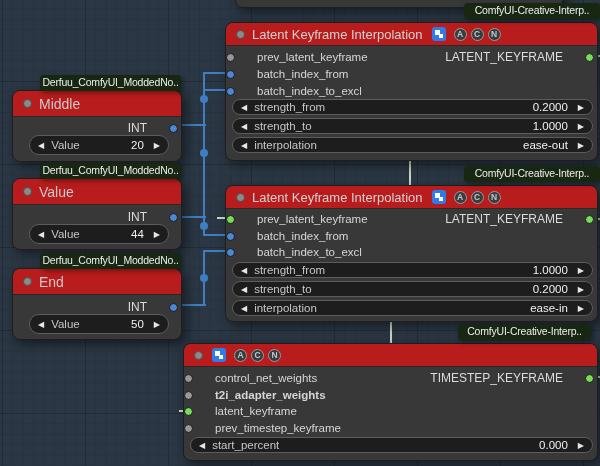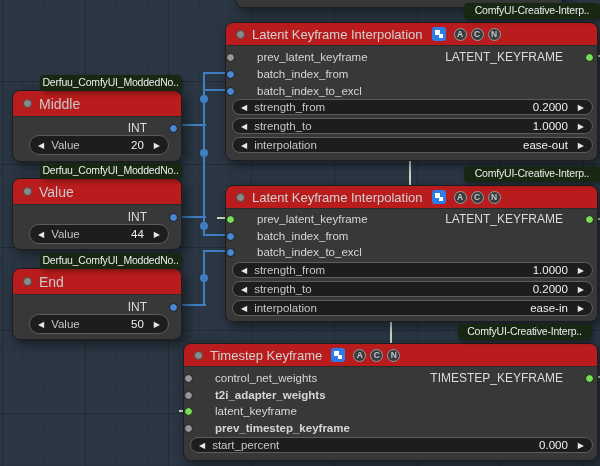--- a/index.html
+++ b/index.html
@@ -251,42 +251,41 @@
       <span class="arr">◀</span>
       <span class="plbl">interpolation</span>
       <span class="pval">ease-in</span>
       <span class="arr">▶</span>
     </div>
   </div>
 
   <div class="node" style="left:183px;top:343px;width:415px;height:118px;">
     <div class="ntitle">
       <span class="cdot"></span>
-      <span>Timestep Keyframe</span>
       <span class="tbadge">
           <i class="b1"></i>
           <i class="b2"></i>
         </span>
       <span class="circ first">A</span>
       <span class="circ">C</span>
       <span class="circ">N</span>
     </div>
     <div class="slot in" style="top:27px;">
       <span class="sdot gray"></span>
       <span class="slabel">control_net_weights</span>
     </div>
     <div class="slot in" style="top:44px;font-weight:bold;">
       <span class="sdot gray"></span>
       <span class="slabel">t2i_adapter_weights</span>
     </div>
     <div class="slot in" style="top:60px;">
       <span class="sdot green"></span>
       <span class="slabel">latent_keyframe</span>
     </div>
-    <div class="slot in" style="top:77px;font-weight:bold;">
+    <div class="slot in" style="top:77px;">
       <span class="sdot gray"></span>
       <span class="slabel">prev_timestep_keyframe</span>
     </div>
     <div class="slot out" style="top:27px;">
       <span class="sdot green"></span>
       <span class="stype">TIMESTEP_KEYFRAME</span>
     </div>
     <div class="pill" style="left:6px;top:93px;width:403px;height:16px;">
       <span class="arr">◀</span>
       <span class="plbl">start_percent</span>

